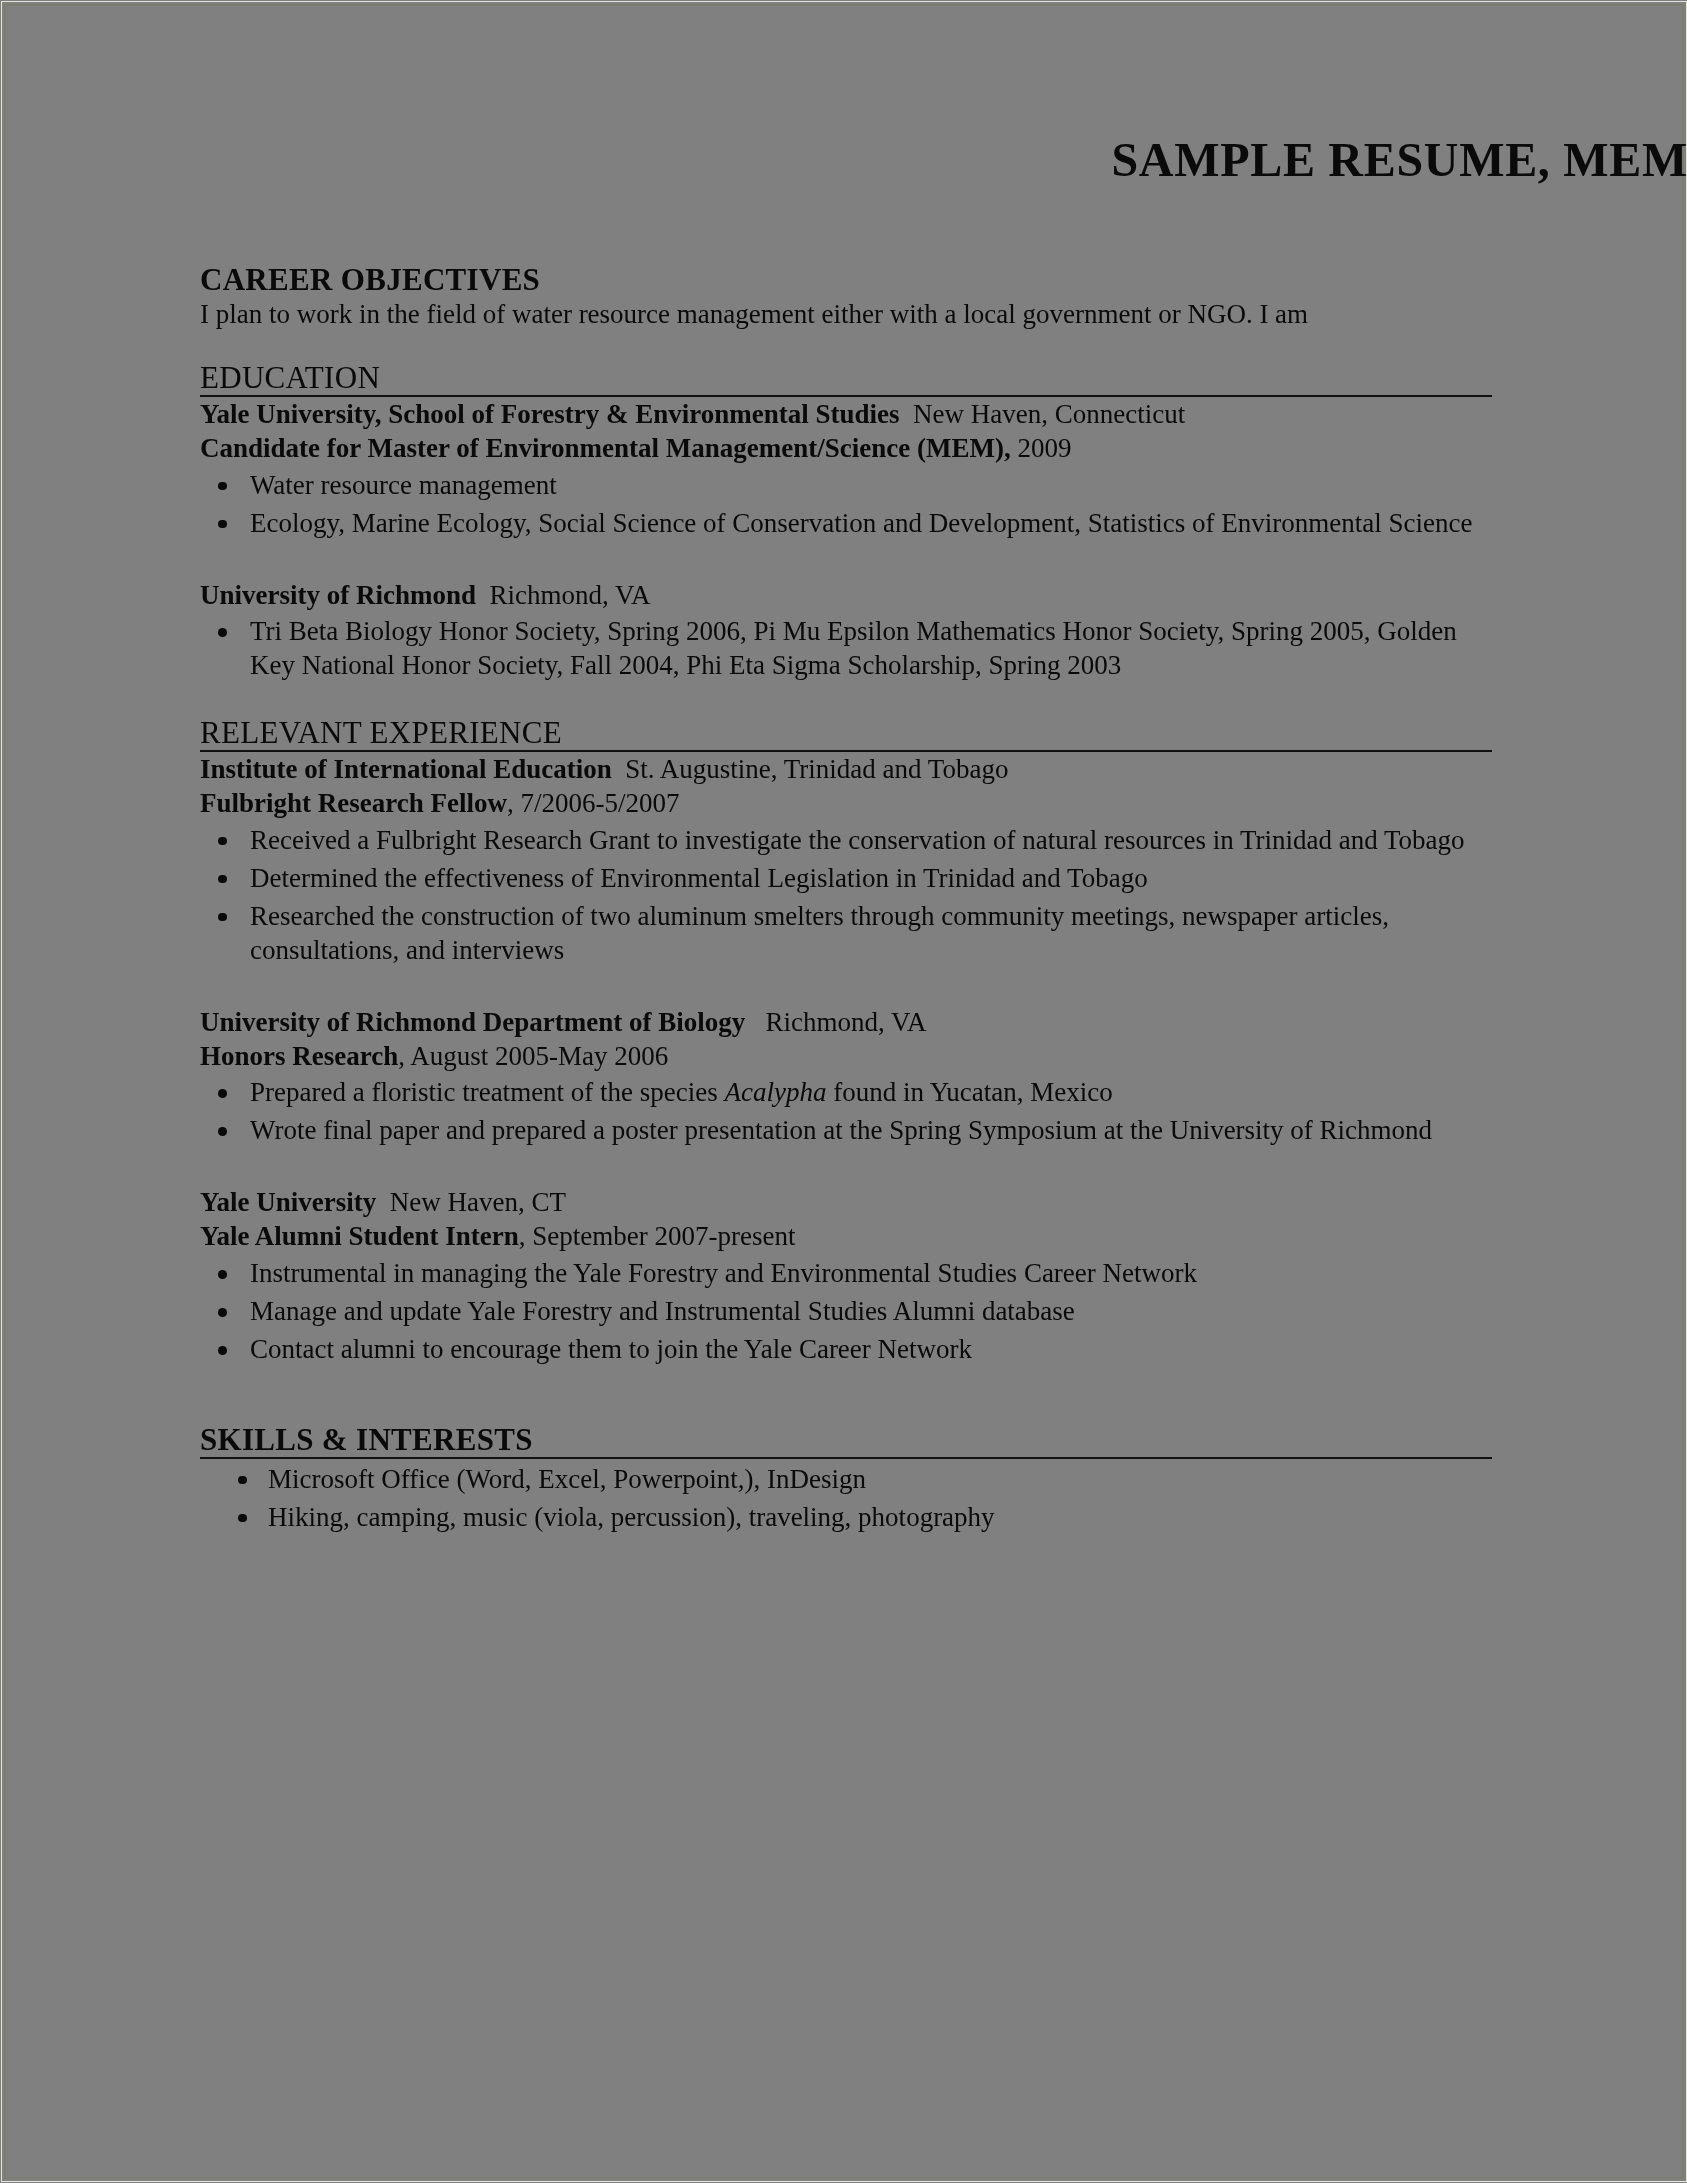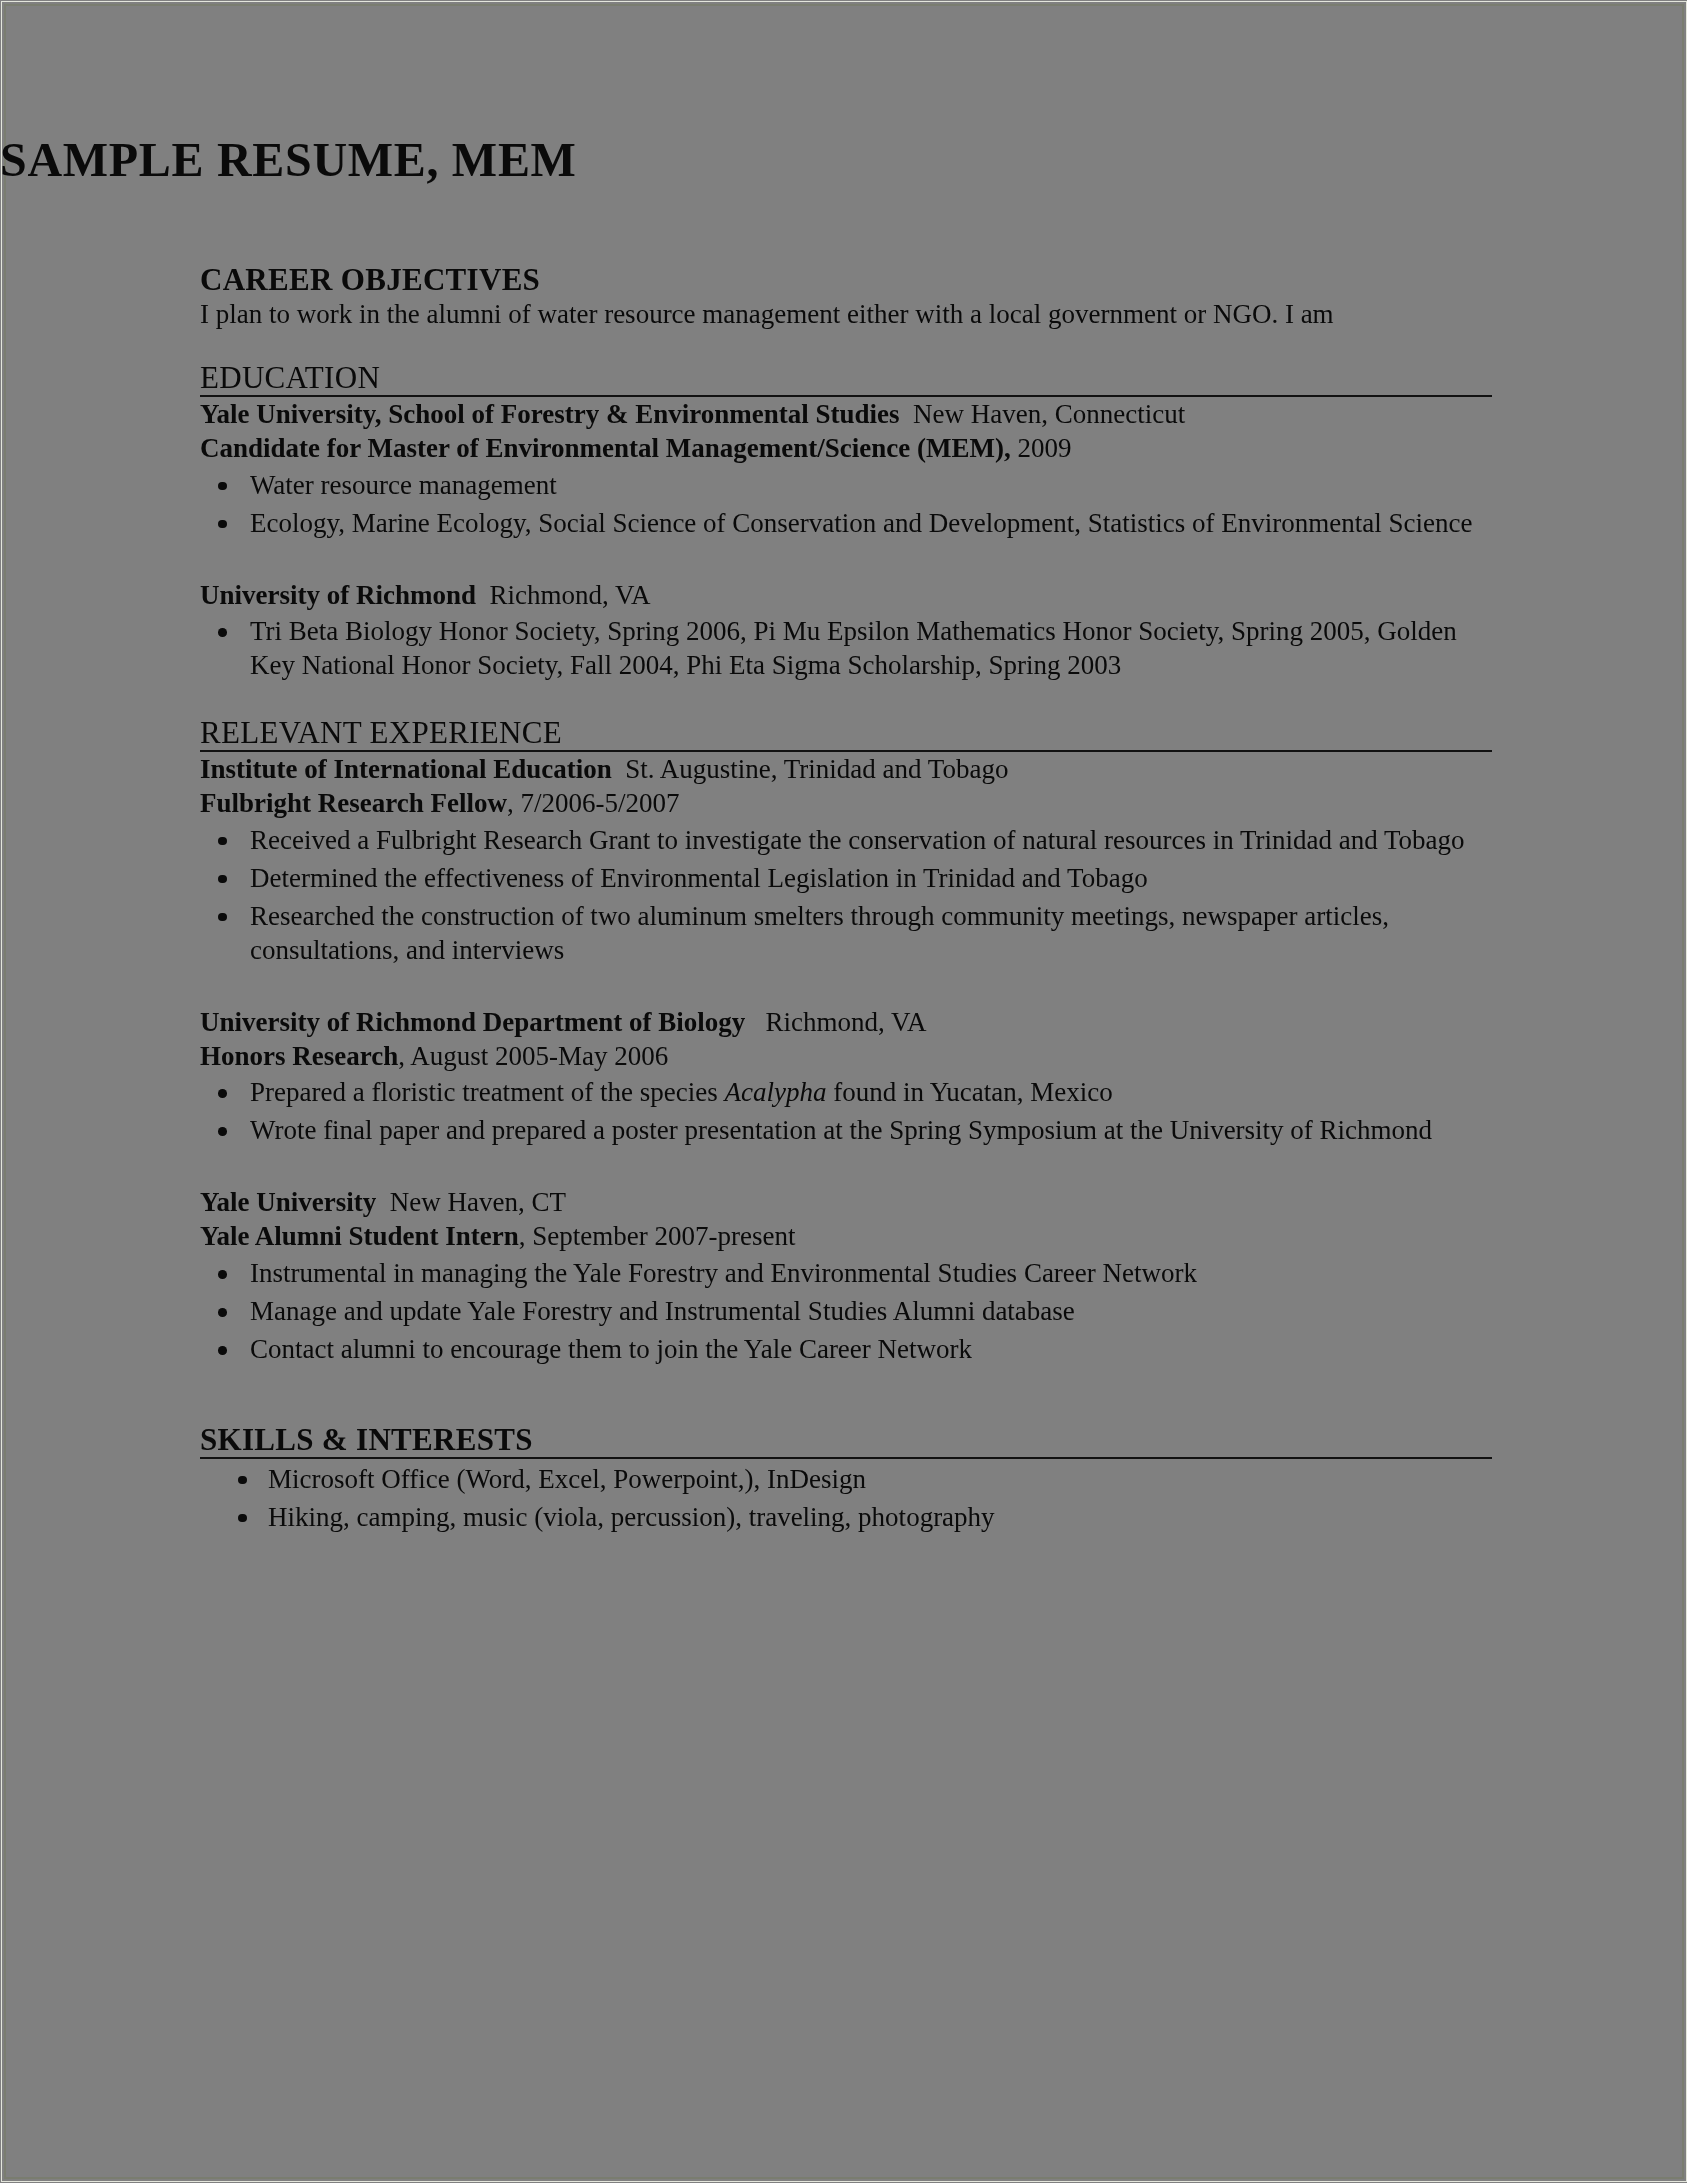--- a/index.html
+++ b/index.html
@@ -16,21 +16,21 @@
     border: 1.3px solid #e4e6dc;
     box-sizing: border-box;
   }
   .frame-inner {
     position: absolute; left: 4px; top: 4px; right: 4px; bottom: 4px;
     border: 2px solid #7a7d70;
     box-sizing: border-box;
   }
   .title {
     position: absolute; left: 0; right: 0; top: 106px;
-    text-align: left;
+    text-align: right;
     font-size: 48px; font-weight: bold;
     letter-spacing: 0.7px;
     margin-top: 26px;
   }
   .page {
     position: absolute; left: 200px; top: 263px; width: 1292px;
   }
   .section-head {
     font-size: 31px; line-height: 34px; margin: 0; font-weight: normal;
     letter-spacing: 0.3px;
@@ -61,21 +61,21 @@
 
 <div class="frame-outer"></div>
 <div class="frame-inner"></div>
 
 <h1 class="title">SAMPLE RESUME, MEM</h1>
 
 <div class="page">
 
   <section>
     <h2 class="section-head boldish">CAREER OBJECTIVES</h2>
-    <p class="para">I plan to work in the alumni of water resource management either with a local government or NGO.  I am</p>
+    <p class="para">I plan to work in the field of water resource management either with a local government or NGO.  I am</p>
   </section>
 
   <div class="gap-s"></div>
 
   <section>
     <h2 class="section-head">EDUCATION</h2>
     <div class="rule"></div>
 
     <div>
       <p class="entry-line">

